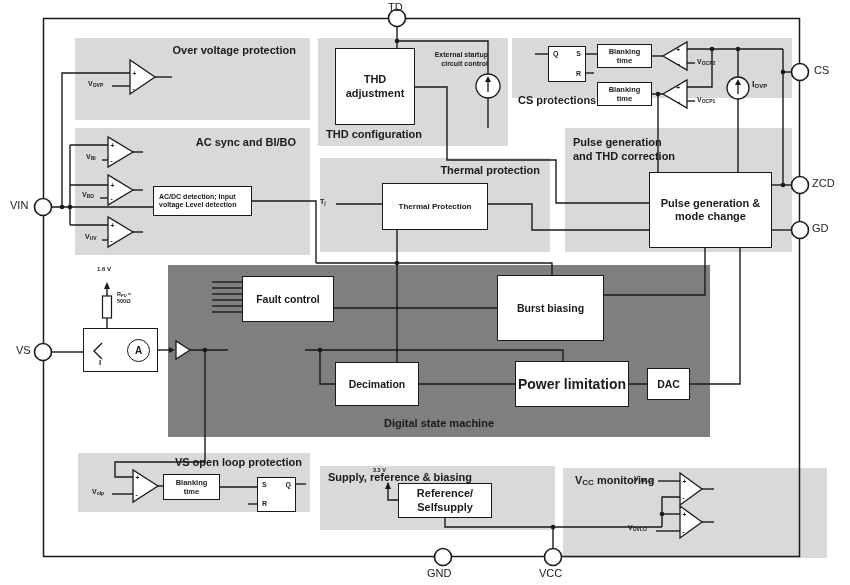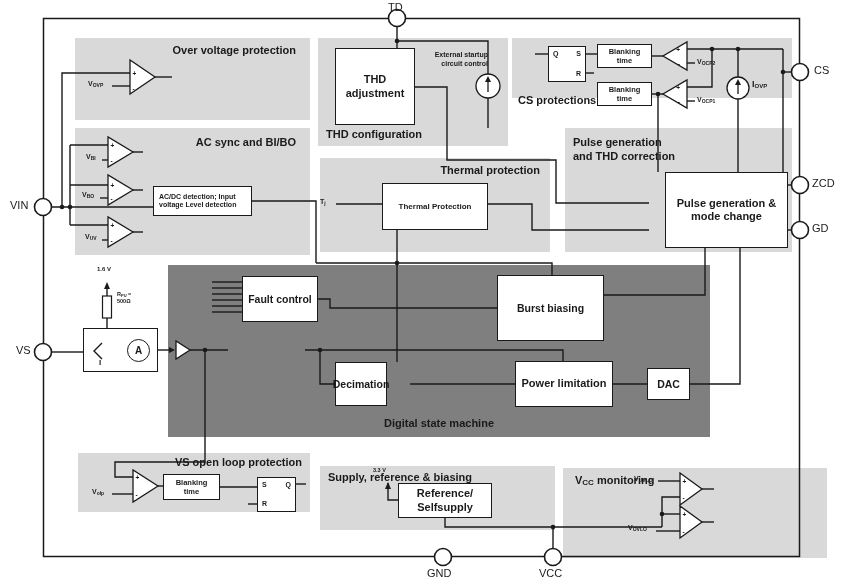--- a/index.html
+++ b/index.html
@@ -240,33 +240,33 @@
     <span class="lp" style="left:4px;top:3px">Q</span>
     <span class="lp" style="right:4px;top:3px">S</span>
     <span class="lp" style="right:4px;bottom:3px">R</span>
   </div>
   <div class="box" style="left:153px;top:186px;width:99px;height:30px;font-size:7px;text-align:left;justify-content:flex-start;padding:0 5px">
       <span class="wrap">AC/DC detection; Input voltage Level detection</span>
     </div>
   <div class="box" style="left:382px;top:183px;width:106px;height:47px;font-size:8px">
       <span>Thermal Protection</span>
     </div>
-  <div class="box" style="left:665px;top:172px;width:123px;height:76px;font-size:11px;padding:0 8px">
+  <div class="box" style="left:649px;top:172px;width:123px;height:76px;font-size:11px;padding:0 8px">
       <span class="wrap">Pulse generation &amp; mode change</span>
     </div>
-  <div class="box" style="left:242px;top:276px;width:76px;height:46px;font-size:10.5px">
+  <div class="box" style="left:242px;top:276px;width:92px;height:46px;font-size:10.5px">
       <span>Fault control</span>
     </div>
-  <div class="box" style="left:335px;top:362px;width:52px;height:44px;font-size:10.5px">
+  <div class="box" style="left:335px;top:362px;width:84px;height:44px;font-size:10.5px">
       <span>Decimation</span>
     </div>
   <div class="box" style="left:497px;top:275px;width:107px;height:66px;font-size:10.5px">
       <span>Burst biasing</span>
     </div>
-  <div class="box" style="left:515px;top:361px;width:98px;height:46px;font-size:11px">
+  <div class="box" style="left:515px;top:361px;width:114px;height:46px;font-size:14px">
       <span>Power limitation</span>
     </div>
   <div class="box" style="left:647px;top:368px;width:43px;height:32px;font-size:10.5px">
       <span>DAC</span>
     </div>
   <div class="box" style="left:83px;top:328px;width:75px;height:44px"></div>
   <div class="acircle" style="left:127px;top:339px">
       <span>A</span>
     </div>
   <div class="box" style="left:163px;top:474px;width:57px;height:26px;font-size:7.5px;padding:0 9px">

